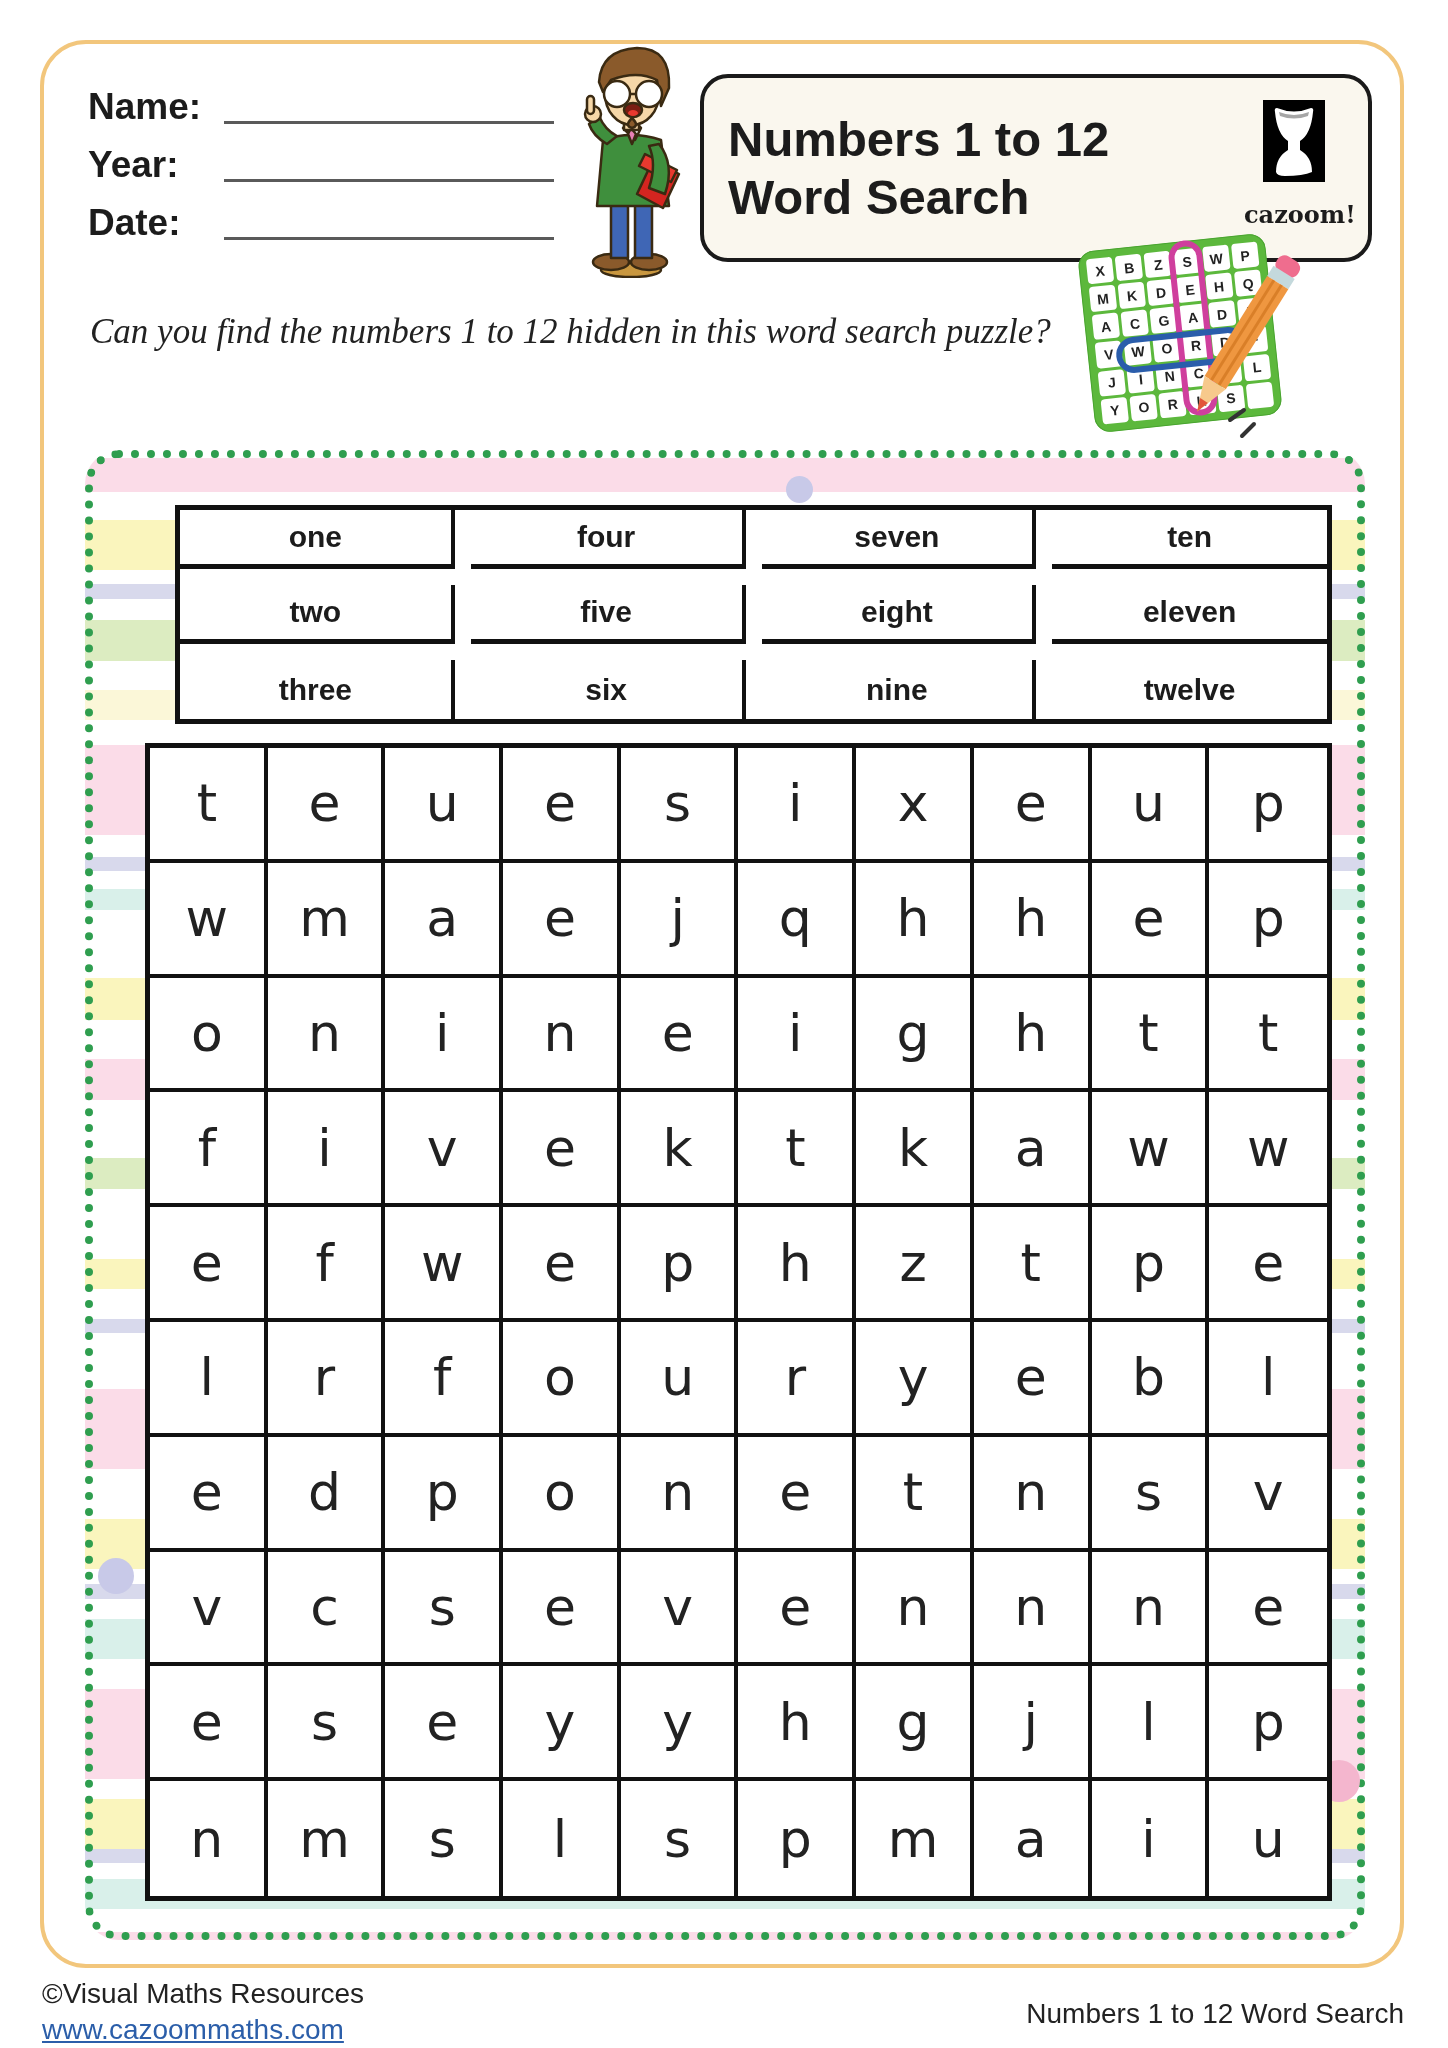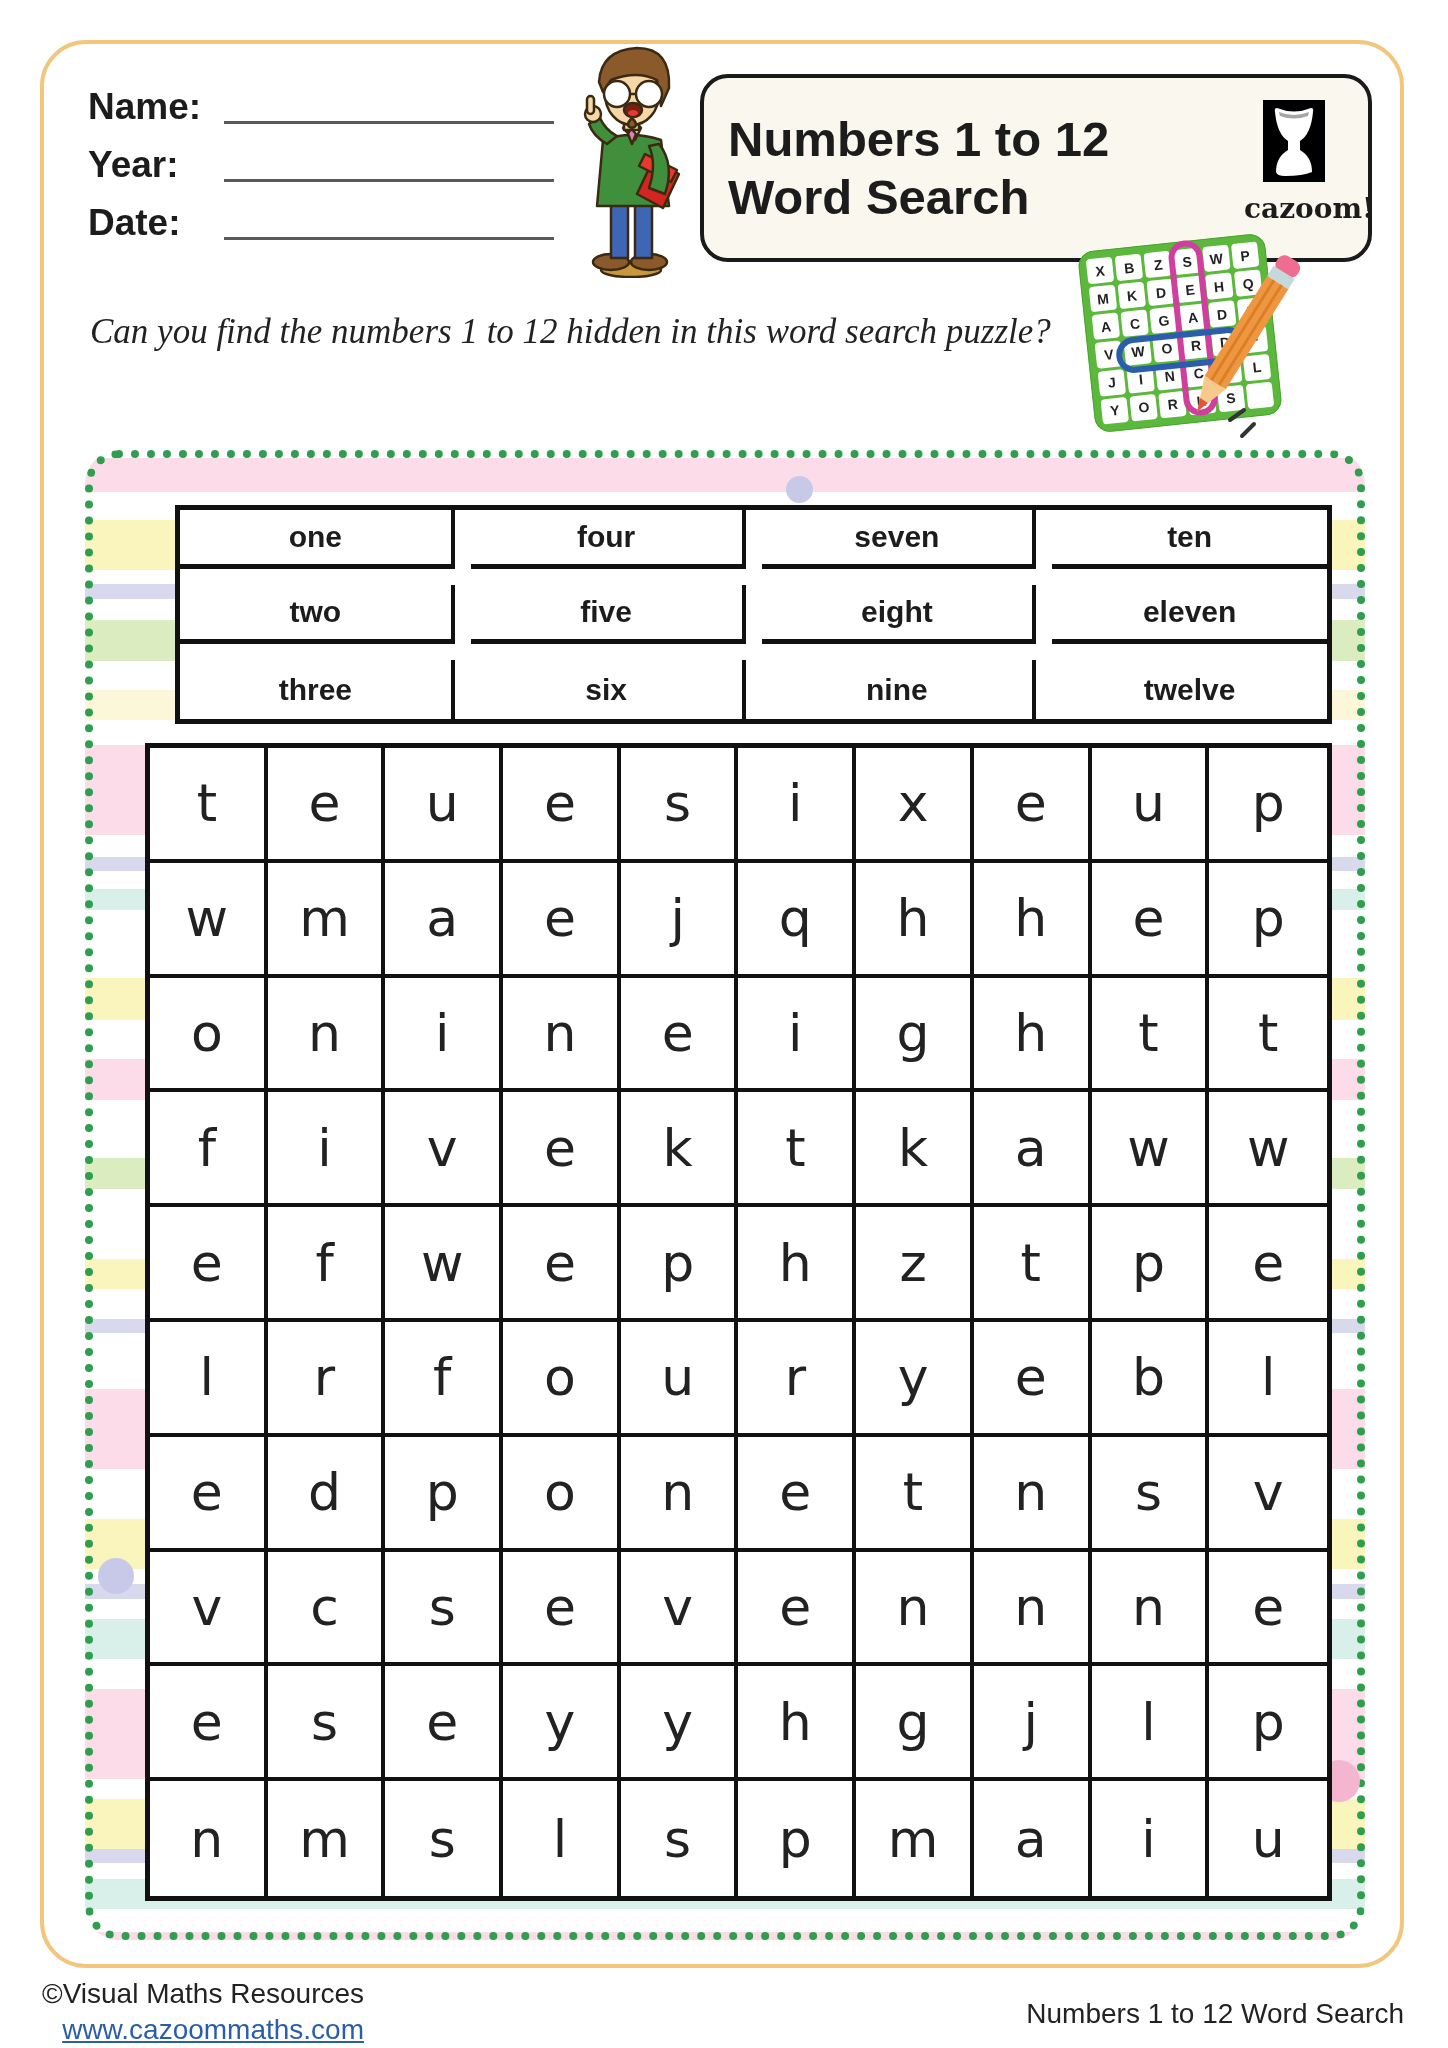--- a/index.html
+++ b/index.html
@@ -24,21 +24,21 @@
 
   
   .teacher{position:absolute;left:545px;top:44px;width:172px;height:234px;}
 
   
   .title-box{position:absolute;left:700px;top:74px;width:672px;height:188px;background:#faf7ee;
     border:4px solid #1a1a1a;border-radius:28px;display:flex;align-items:center;}
   .title-text{padding-left:24px;font-weight:bold;font-size:49px;line-height:58px;letter-spacing:0px;}
   .logo{position:absolute;right:24px;top:22px;width:100px;text-align:center;}
   .logo-box{width:62px;height:82px;background:#000;margin:0 auto;display:block;}
-  .logo-word{font-family:"DejaVu Serif",serif;font-weight:bold;font-size:28px;margin-top:10px;}
+  .logo-word{font-family:"DejaVu Serif",serif;font-weight:bold;font-size:24px;margin-top:18px;}
 
   
   .mini-search{position:absolute;left:1086px;top:242px;width:188px;height:182px;
     background:var(--c-minigrid_green);border-radius:16px;padding:8px;
     display:grid;grid-template-columns:repeat(6,1fr);grid-template-rows:repeat(6,1fr);gap:3px;
     transform:rotate(-6deg);box-shadow:0 0 0 1px #4aa332 inset;}
   .mini-cell{background:#fff;border-radius:4px;display:flex;align-items:center;justify-content:center;
     font-size:14px;font-weight:bold;color:#222;}
   .mini-capsule-v{position:absolute;left:1176px;top:240px;width:34px;height:176px;
     border:6px solid var(--c-highlight_magenta);border-radius:20px;transform:rotate(-6deg);}
@@ -95,21 +95,21 @@
   .letter-grid{position:absolute;left:145px;top:743px;width:1187px;height:1158px;z-index:2;
     display:grid;grid-template-columns:repeat(10,1fr);grid-template-rows:repeat(10,1fr);
     background:#fff;border:5px solid #111;}
   .letter-cell{display:flex;align-items:center;justify-content:center;
     font-family:"DejaVu Sans",sans-serif;font-size:52px;color:#222;
     border-right:4px solid #111;border-bottom:4px solid #111;}
   .letter-grid .letter-cell:nth-child(10n){border-right:none;}
   .letter-grid .letter-cell:nth-child(n+91){border-bottom:none;}
 
   
-  .footer-left{position:absolute;left:42px;top:1978px;font-size:28px;color:#222;text-align:right;}
+  .footer-left{position:absolute;left:42px;top:1978px;font-size:28px;color:#222;}
   .footer-link{display:inline-block;margin-top:4px;color:var(--c-link_blue);
     text-decoration:underline;font-size:28px;}
   .footer-right{position:absolute;right:44px;top:1998px;font-size:28px;color:#222;}
 </style>
 </head>
 <body>
 
 <div class="page-frame"></div>
 
 <div class="fields">

